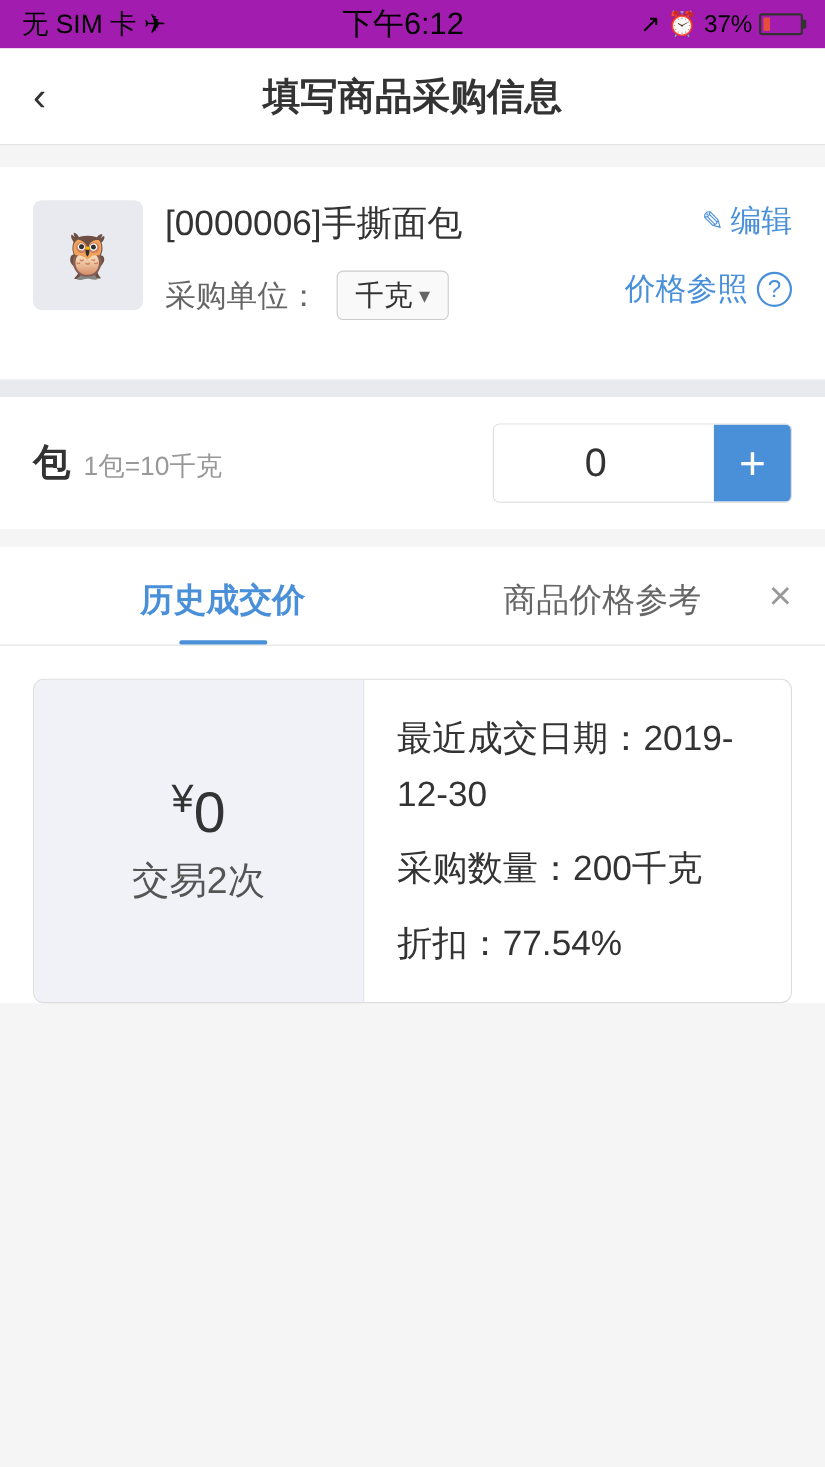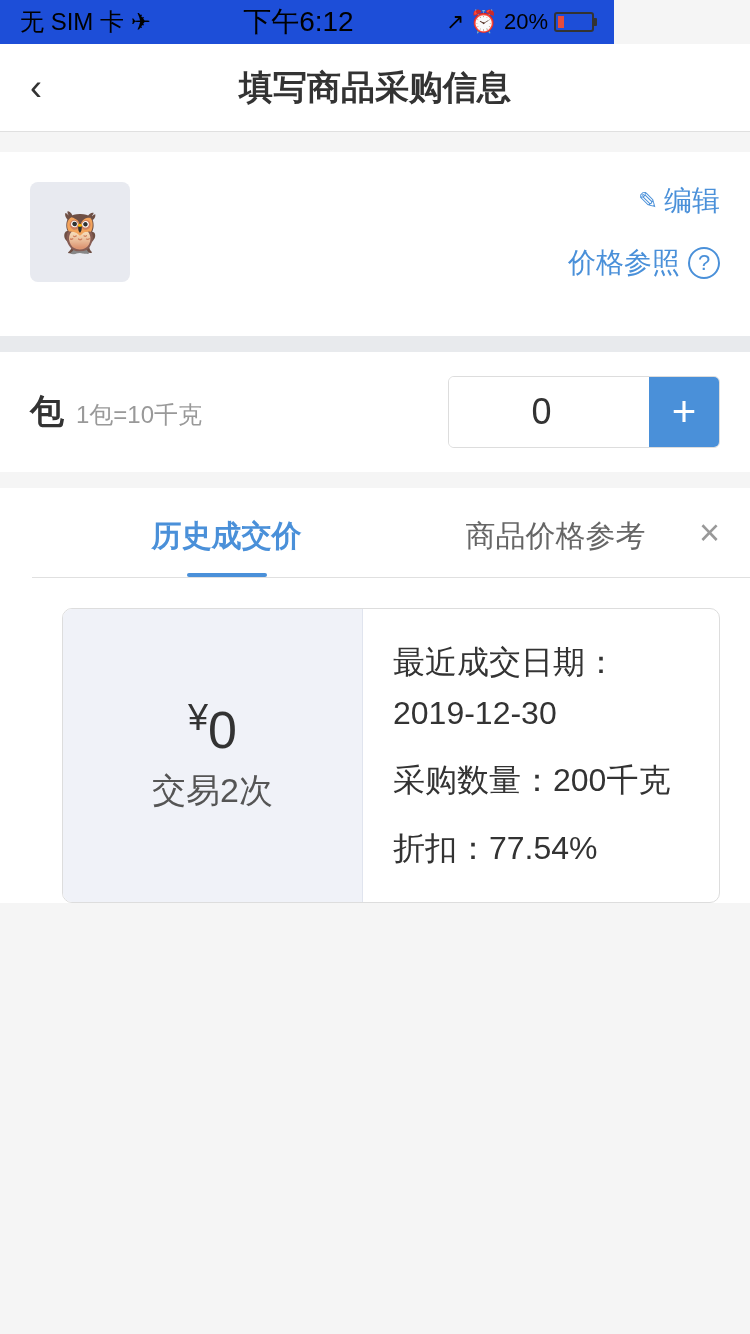--- a/index.html
+++ b/index.html
@@ -8,23 +8,23 @@
       width: 750px;
       min-height: 1334px;
       font-family: -apple-system, "PingFang SC", "Helvetica Neue", Arial, sans-serif;
       background: #f5f5f5;
       font-size: 28px;
       color: #333;
     }
 
     
     .status-bar {
-      width: 614px;
+      width: 750px;
       height: 44px;
-      background: #1d4ed8;
+      background: #a21caf;
       display: flex;
       align-items: center;
       justify-content: space-between;
       padding: 0 20px;
       font-size: 24px;
       color: #000;
     }
     .status-left { display: flex; align-items: center; gap: 8px; }
     .status-center { font-size: 28px; font-weight: 500; }
     .status-right { display: flex; align-items: center; gap: 6px; font-size: 22px; }
@@ -204,21 +204,20 @@
       display: flex;
       align-items: center;
       justify-content: center;
       flex-shrink: 0;
     }
 
     
     .bottom-panel {
       background: #fff;
       margin-top: 16px;
-      padding-left: 32px;
     }
     .tabs-row {
       display: flex;
       align-items: center;
       border-bottom: 1px solid #e0e0e0;
       padding: 0 30px;
       position: relative;
     }
     .tab-item {
       flex: 1;
@@ -305,39 +304,51 @@
 <body>
 
 <div class="status-bar">
   <div class="status-left">
     <span>无 SIM 卡 ✈</span>
   </div>
   <div class="status-center">下午6:12</div>
   <div class="status-right">
     <span style="font-size:22px;">↗</span>
     <span style="font-size:22px;">⏰</span>
-    <span>20%</span>
+    <span>37%</span>
     <span class="battery-icon">
       <span class="battery-fill"></span>
       <span class="battery-cap"></span>
     </span>
   </div>
 </div>
 
 <div class="nav-bar">
   <span class="nav-back">‹</span>
   <span class="nav-title">填写商品采购信息</span>
 </div>
 
 <div class="product-section">
   <div class="product-header">
     <div class="product-left">
       <div class="product-thumb">
         <span>🦉</span>
       </div>
+      <div class="product-info">
+        <div class="product-name">
+          <span>[0000006]</span><span>手撕面包</span>
+        </div>
+        <div class="product-unit-row">
+          <span class="unit-label">采购单位：</span>
+          <div class="unit-select">
+            <span>千克</span>
+            <span class="unit-dropdown-arrow">▾</span>
+          </div>
+        </div>
+      </div>
     </div>
     <div style="display:flex; flex-direction:column; align-items:flex-end; gap:24px;">
       <div class="product-edit">
         <span style="font-size:24px;">✎</span>
         <span>编辑</span>
       </div>
       <div class="price-ref">
         <span>价格参照</span>
         <span class="price-ref-help">?</span>
       </div>

